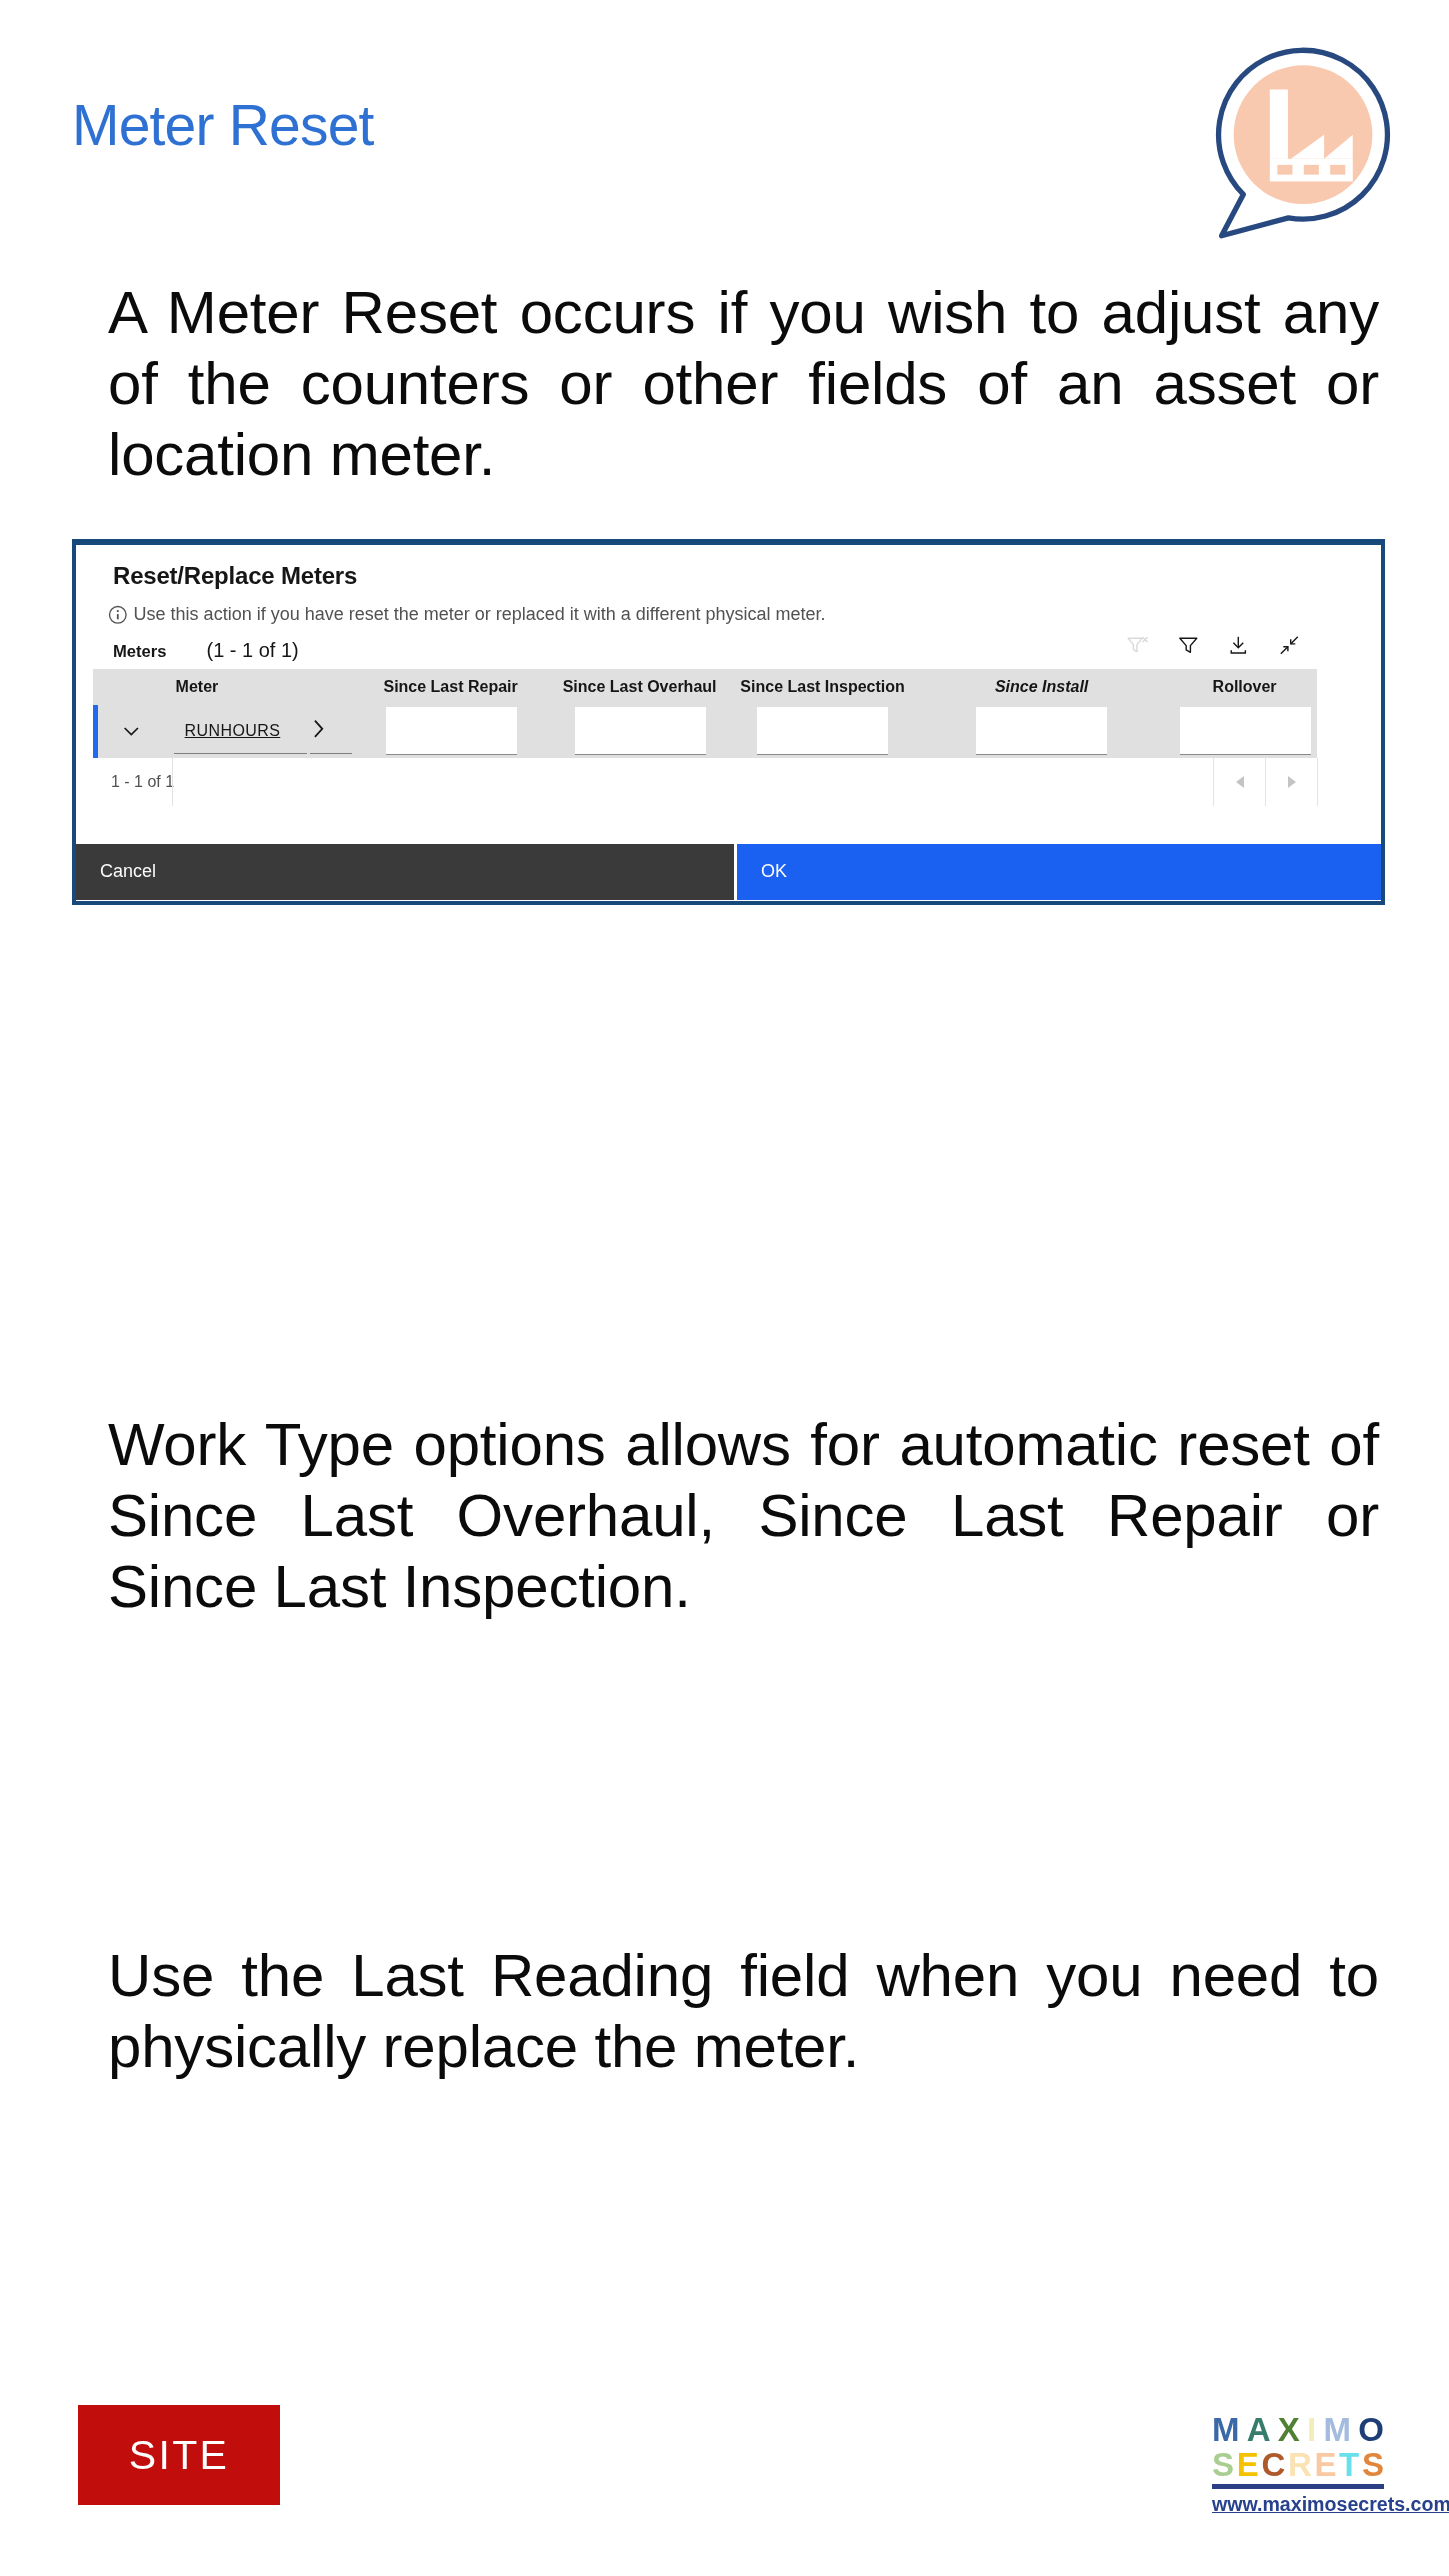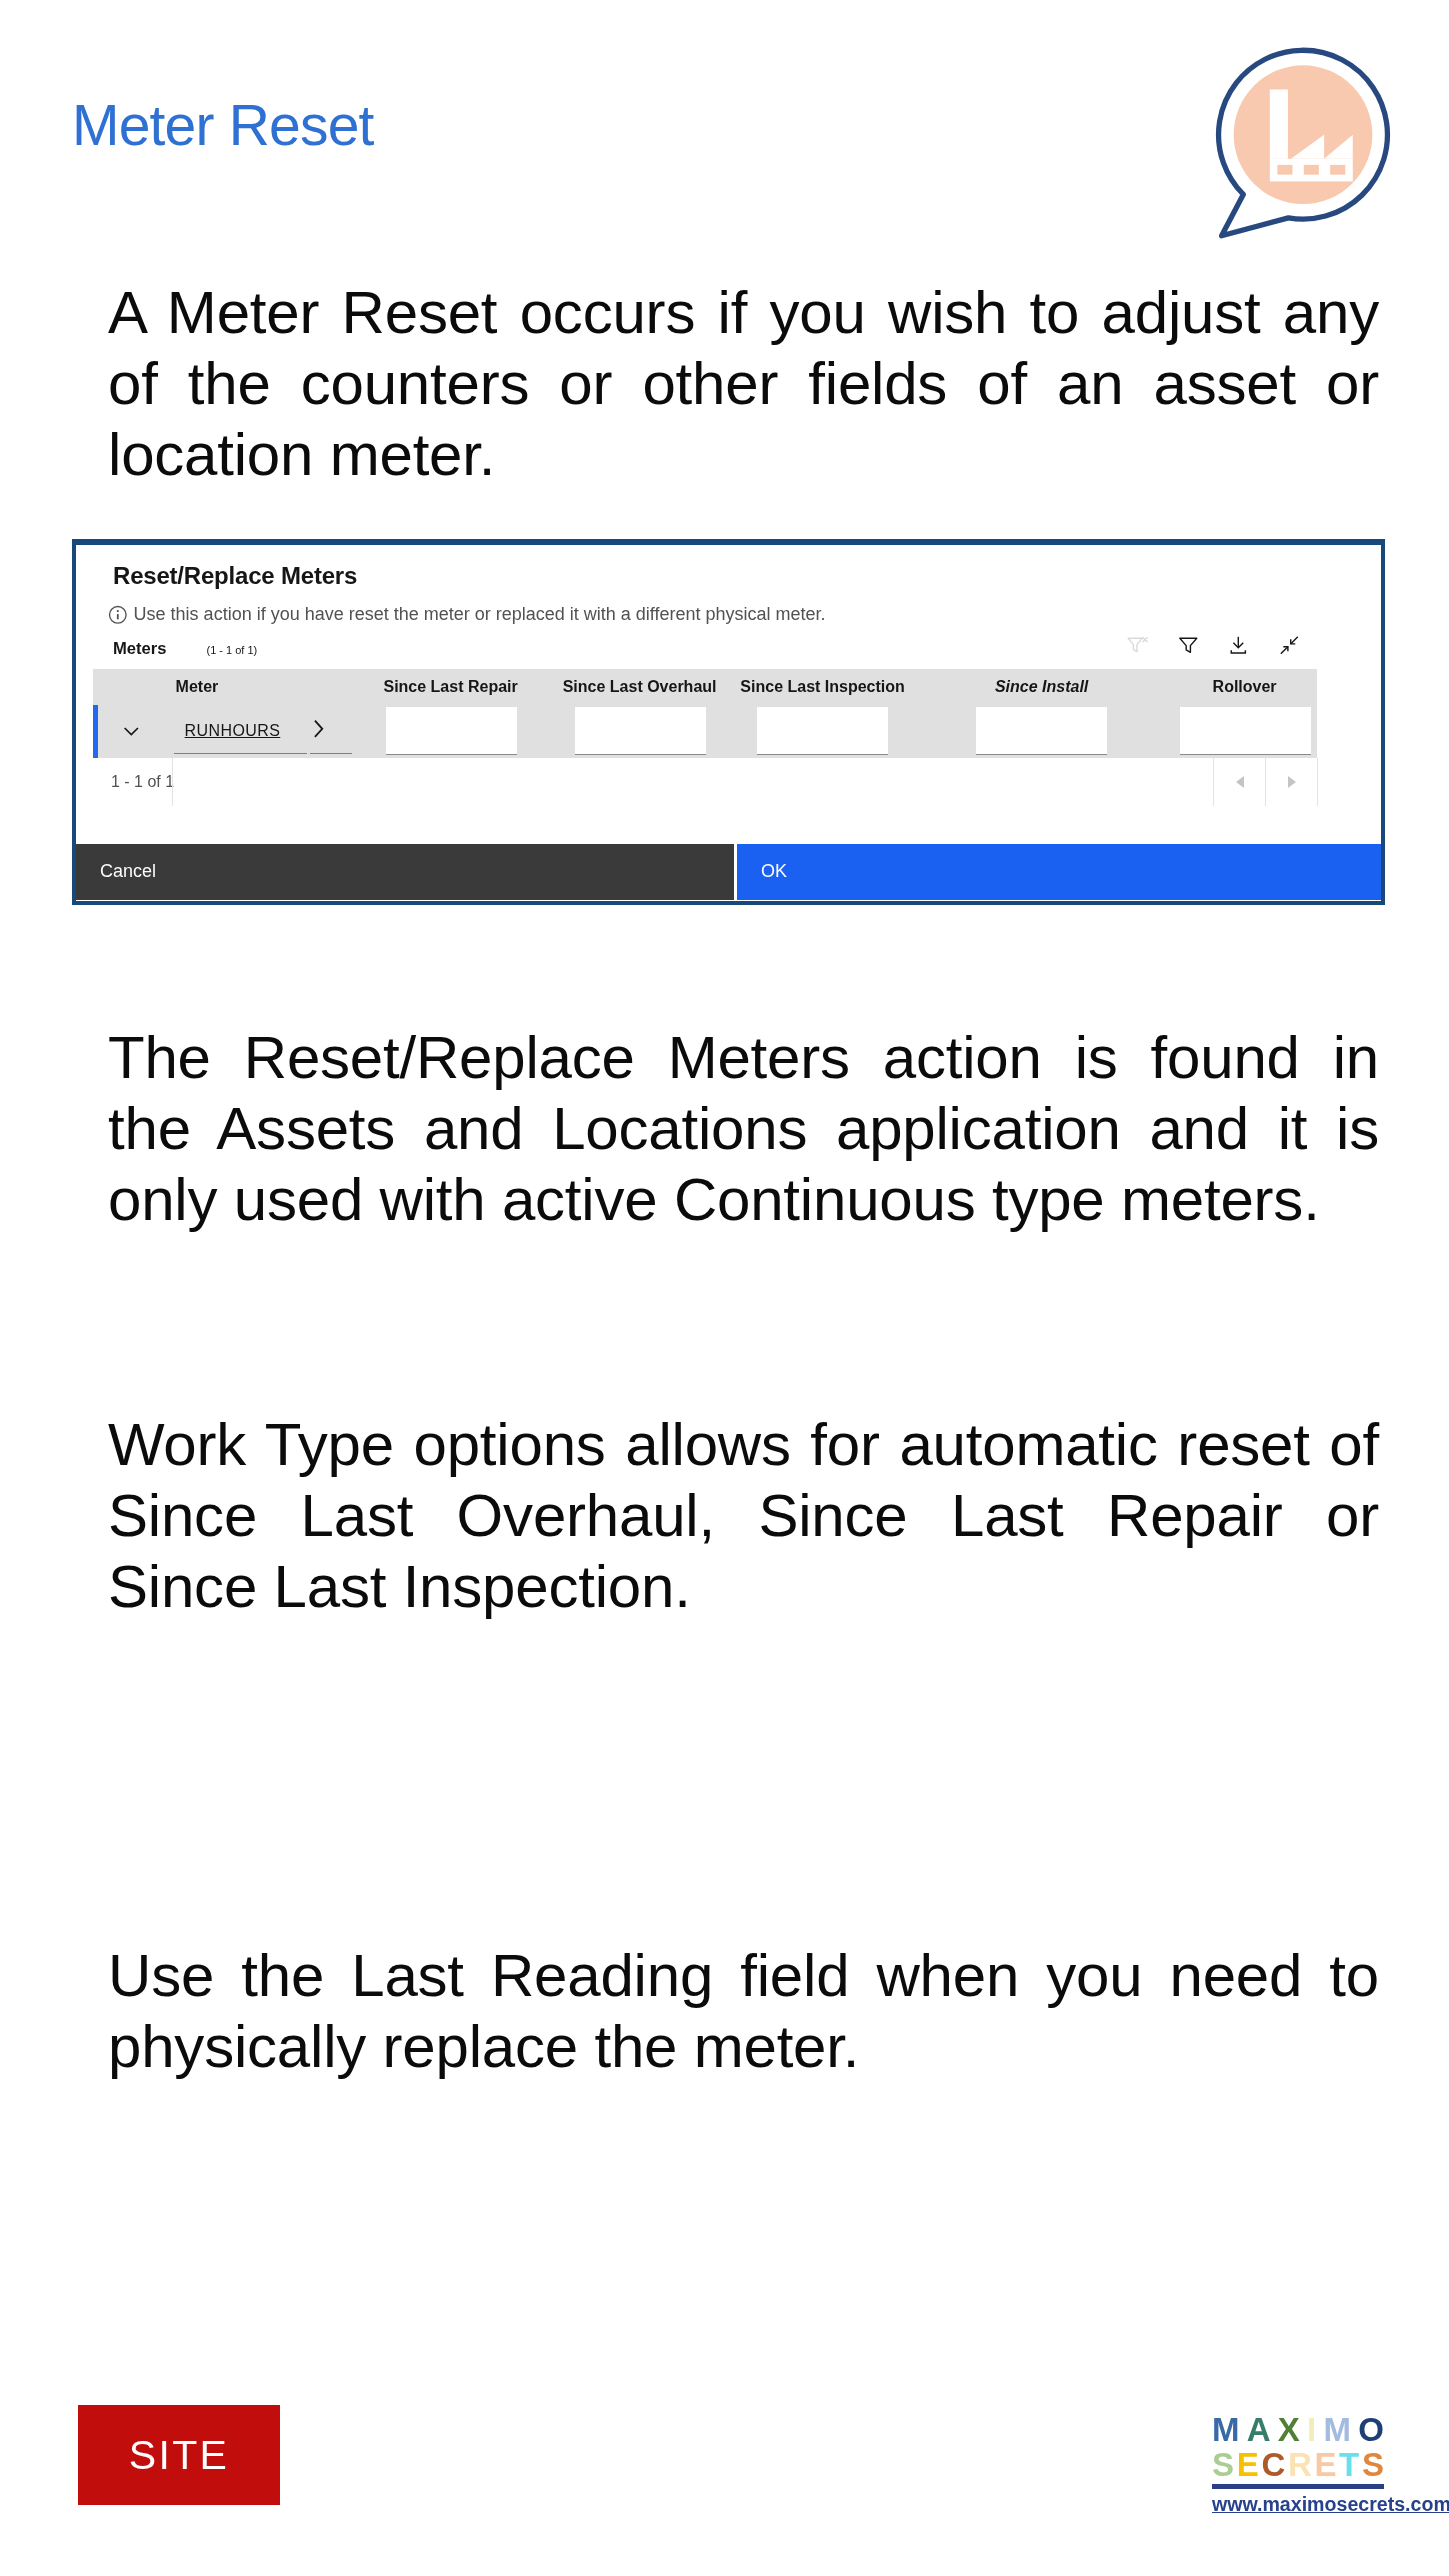--- a/index.html
+++ b/index.html
@@ -25,21 +25,21 @@
   
   .dialog{position:absolute;left:72px;top:539px;width:1313px;height:366px;background:#ffffff;
           border:4.5px solid #17497B;border-top-width:6.8px;box-sizing:border-box;}
   .dlg-title{position:absolute;left:37px;top:16.6px;margin:0;font-size:24px;font-weight:700;
              color:#161616;letter-spacing:-0.2px;}
   .info-row{position:absolute;left:32px;top:59px;display:flex;align-items:center;gap:6px;}
   .info-row svg{flex:0 0 auto;}
   .info-text{font-size:18px;color:#525252;}
   .meters-row{position:absolute;left:37px;top:94px;display:flex;align-items:baseline;gap:40px;}
   .m-label{font-size:16.6px;font-weight:700;color:#161616;}
-  .m-count{font-size:11px;color:#161616;}
+  .m-count{font-size:20px;color:#161616;}
   .toolbar{position:absolute;left:1050px;top:89px;display:flex;gap:28px;}
   .tbtn{width:22.6px;height:22.6px;display:flex;align-items:center;justify-content:center;cursor:pointer;}
 
   .band{position:absolute;left:16.6px;top:124px;width:1224px;height:89px;background:#E0E0E0;}
   .hc{position:absolute;top:9px;font-size:16px;font-weight:700;color:#161616;white-space:nowrap;}
   .hc.center{width:166px;text-align:center;}
   .c0{left:83px;}
   .c1{left:275px;} .c2{left:464px;} .c3{left:647px;} .c4{left:866px;font-style:italic;} .c5{left:1069px;}
 
   .accent{position:absolute;left:0;top:36px;width:5.3px;height:53px;background:#2368F0;}
@@ -198,21 +198,20 @@
         </div>
       </div>
     </div>
 
     <div class="dfooter">
       <button class="btn-cancel">Cancel</button>
       <button class="btn-ok">OK</button>
     </div>
   </section>
 
-  <p class="para p2">The Reset/Replace Meters action is found in the Assets and Locations application and it is only used with active Continuous type meters.</p>
   <p class="para p3">Work Type options allows for automatic reset of Since Last Overhaul, Since Last Repair or Since Last Inspection.</p>
   <p class="para p5">Use the Last Reading field when you need to physically replace the meter.</p>
 
   <div class="site">SITE</div>
 
   <div class="logo">
     <div class="lrow">
       <span style="color: rgb(58, 105, 168);">M</span>
       <span style="color: rgb(54, 125, 107);">A</span>
       <span style="color: rgb(79, 128, 51);">X</span>

